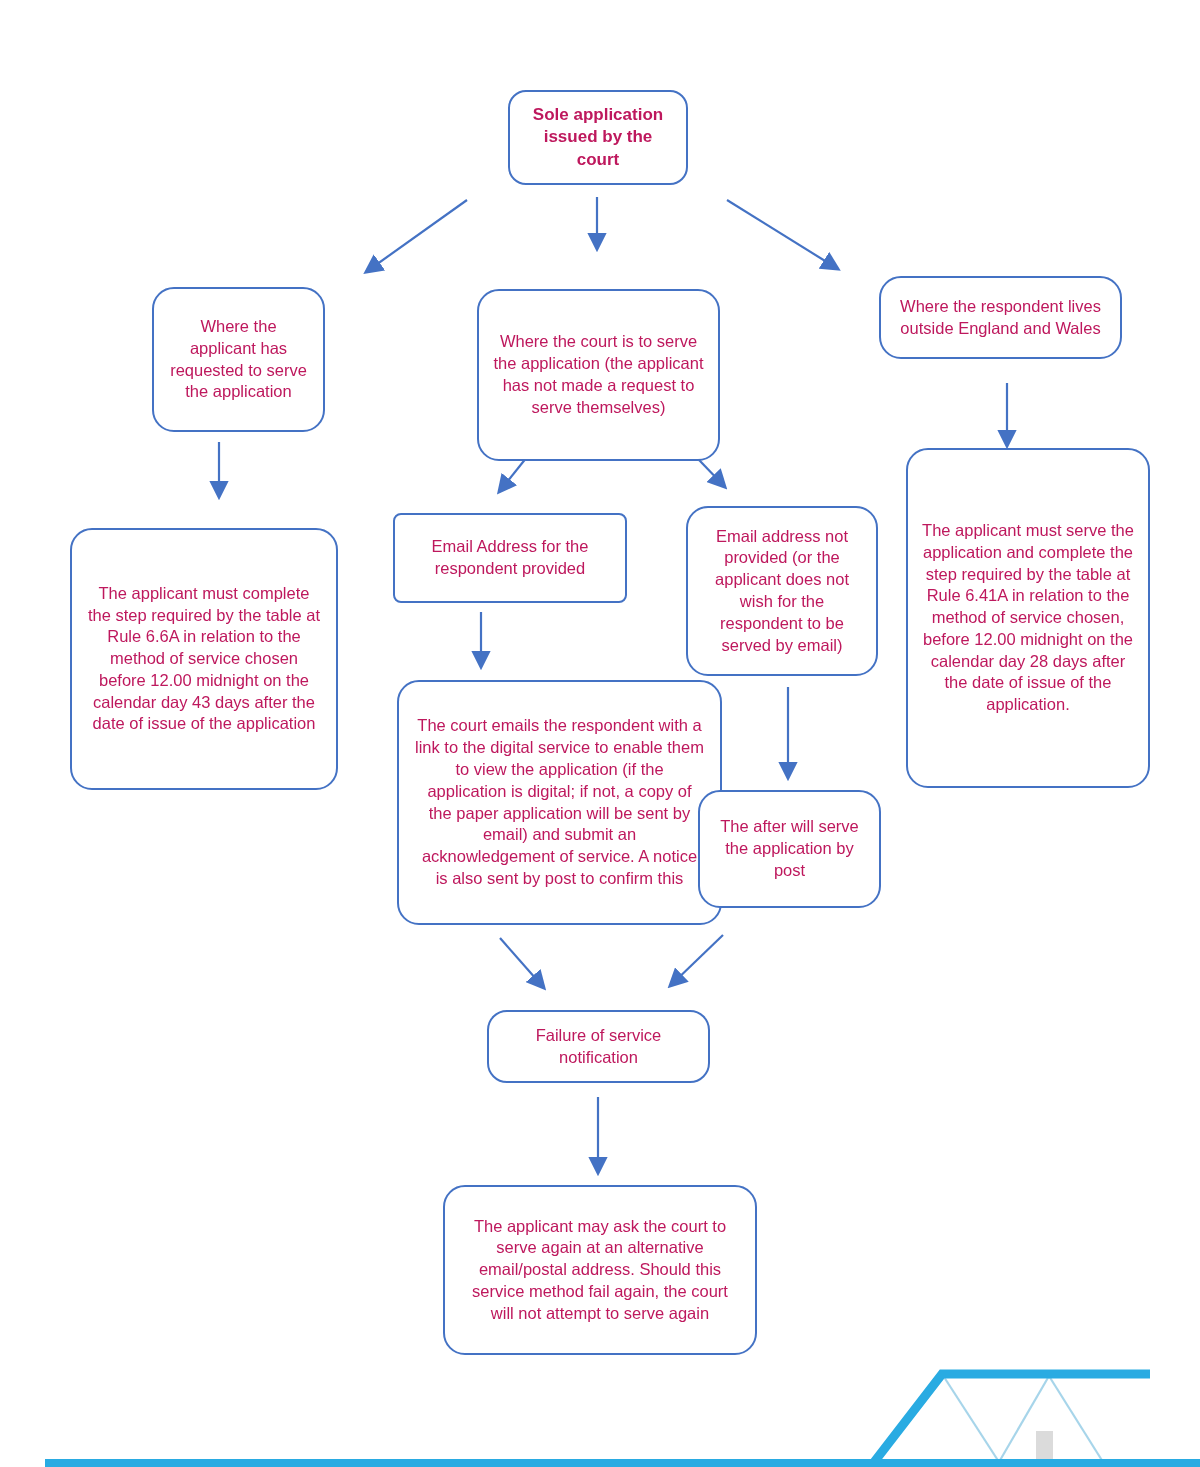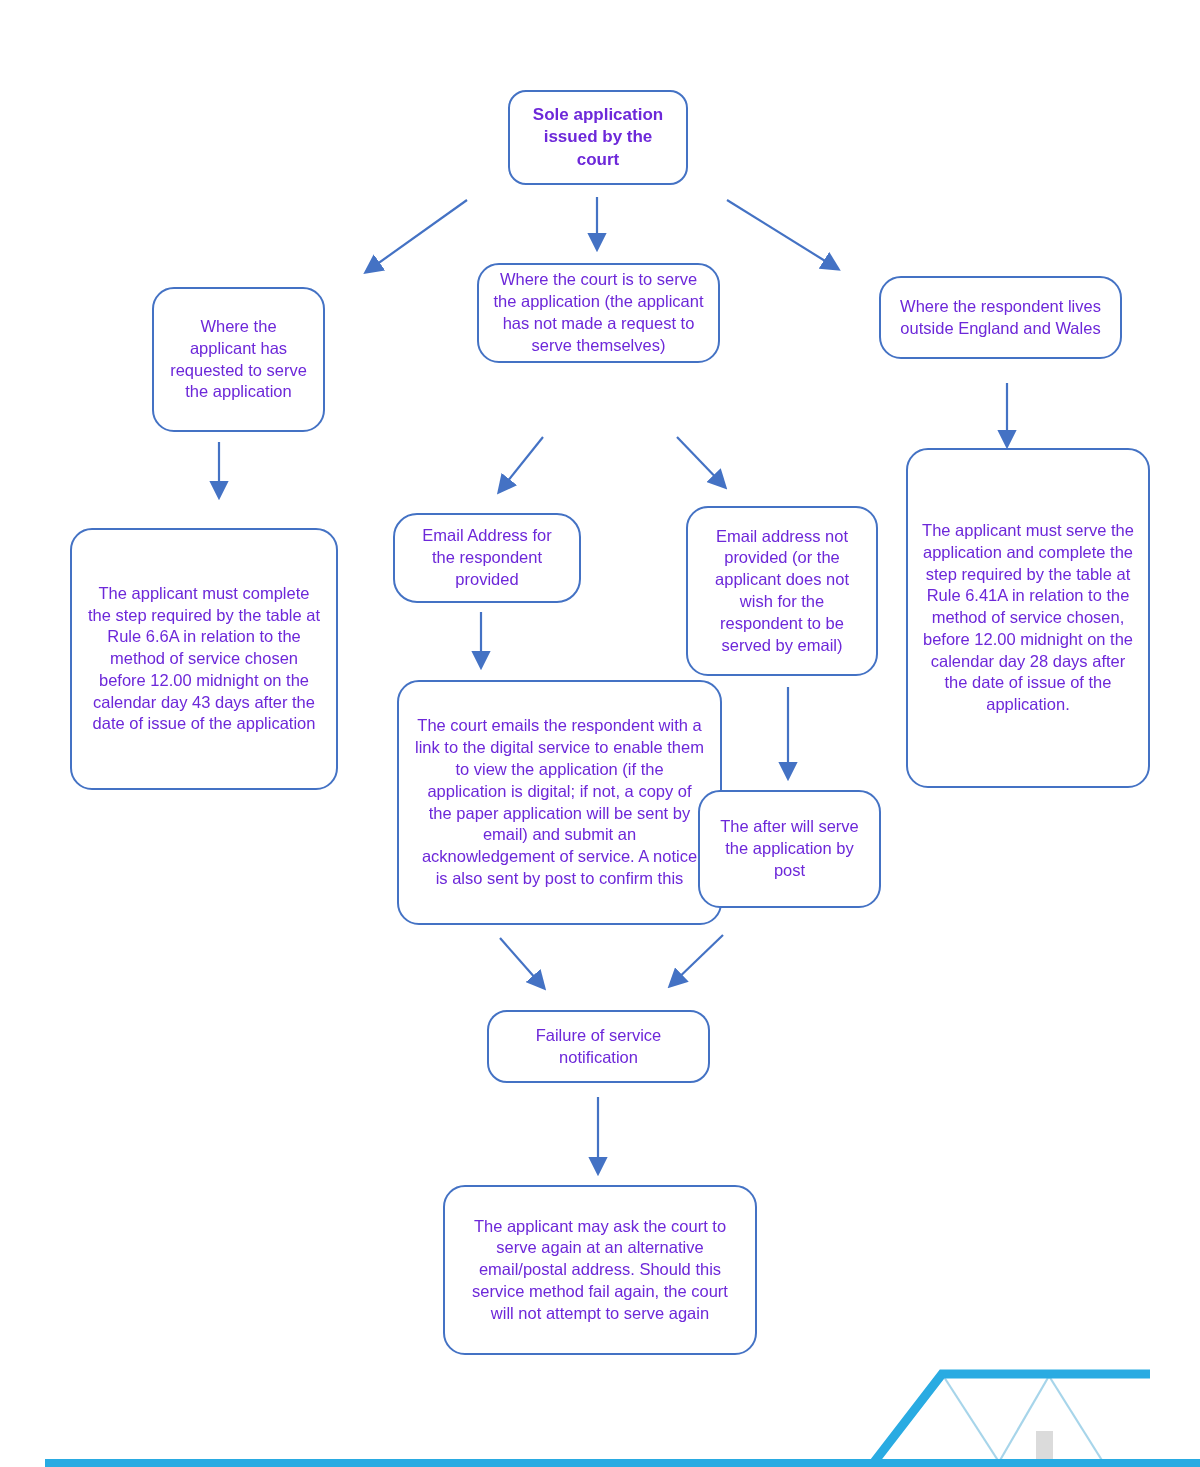--- a/index.html
+++ b/index.html
@@ -11,34 +11,34 @@
     overflow:hidden;
   }
   .node{
     position:absolute;
     box-sizing:border-box;
     border:2.5px solid #4472C4;
     border-radius:22px;
     background:#ffffff;
     display:flex;align-items:center;justify-content:center;
     text-align:center;
-    color:#6d28d9;
+    color:#be185d;
     font-size:16.5px;
     line-height:1.32;
     padding:10px 14px;
     z-index:2;
   }
   .node.bold{font-weight:bold;font-size:17px;}
   
   #n-sole        {left:508px;top:90px;  width:180px;height:95px; border-radius:18px;}
   #n-requested   {left:152px;top:287px; width:173px;height:145px;}
-  #n-court-serve {left:477px;top:263px; width:243px;height:100px;}
+  #n-court-serve {left:477px;top:289px; width:243px;height:172px;}
   #n-outside     {left:879px;top:268px; width:243px;height:83px;margin-top:8px;}
   #n-rule66a     {left:70px; top:528px; width:268px;height:262px;}
-  #n-email-yes   {left:393px;top:513px; width:188px;height:90px; border-radius:24px;}
+  #n-email-yes   {left:393px;top:513px; width:234px;height:90px; border-radius:8px;}
   #n-email-no    {left:686px;top:506px; width:192px;height:170px;}
   #n-rule641a    {left:906px;top:448px; width:244px;height:340px;}
   #n-court-emails{left:349px;top:680px; width:325px;height:245px;padding:10px 16px;margin-left:48px;}
   #n-post        {left:698px;top:790px; width:183px;height:118px;}
   #n-failure     {left:487px;top:1010px;width:223px;height:73px; border-radius:20px;}
   #n-serve-again {left:443px;top:1185px;width:314px;height:170px;}
   svg.overlay{
     position:absolute;left:0;top:0;width:1200px;height:1467px;
     z-index:1;pointer-events:none;
   }

